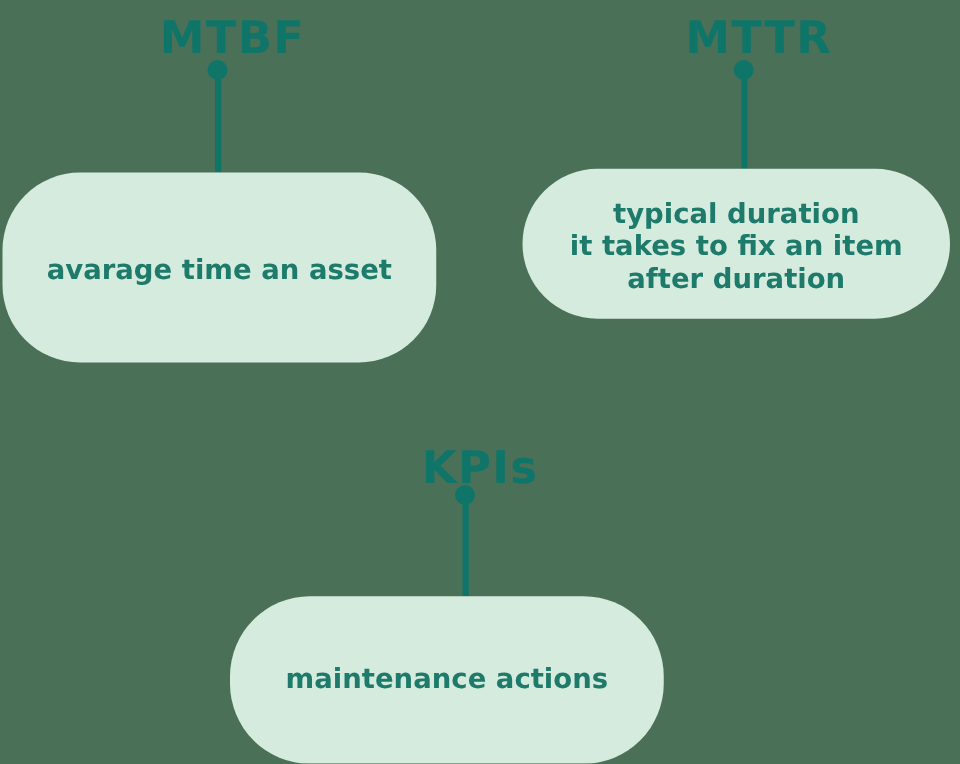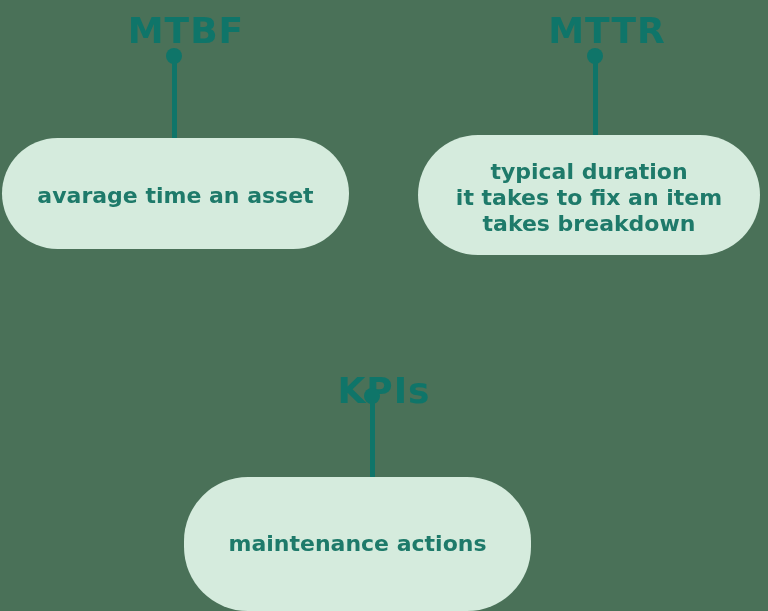--- a/index.html
+++ b/index.html
@@ -51,29 +51,29 @@
     font-size:22px;
     font-weight:700;
     line-height:27px;
     color:var(--body);
     white-space:nowrap;
   }
   
   .title-mtbf{left:174px;top:1px;}
   .dot-mtbf{left:166px;top:48px;}
   .stem-mtbf{left:172px;top:60px;height:78px;}
-  .pill-mtbf{left:2px;top:138px;width:347px;height:111px;border-radius:62px;padding-top:4px;box-sizing:border-box;}
+  .pill-mtbf{left:2px;top:138px;width:347px;height:152px;border-radius:62px;padding-top:4px;box-sizing:border-box;}
   
   .title-mttr{left:595px;top:1px;}
   .dot-mttr{left:587px;top:48px;}
   .stem-mttr{left:593px;top:60px;height:75px;}
   .pill-mttr{left:418px;top:135px;width:342px;height:120px;border-radius:64px;padding-top:6px;box-sizing:border-box;}
   .pill-mttr .line{line-height:26px;}
   
-  .title-kpis{left:372px;top:361px;}
+  .title-kpis{left:372px;top:345px;}
   .dot-kpis{left:364px;top:388px;}
   .stem-kpis{left:370px;top:400px;height:77px;}
   .pill-kpis{left:184px;top:477px;width:347px;height:134px;border-radius:64px;box-sizing:border-box;}
   .pill-kpis .line{line-height:26px;}
 </style>
 </head>
 <body>
 
 <div class="stage">
 
@@ -86,21 +86,21 @@
     </div>
   </section>
 
   <section>
     <h2 class="title title-mttr">MTTR</h2>
     <span class="dot dot-mttr"></span>
     <span class="stem stem-mttr"></span>
     <div class="pill pill-mttr">
       <div class="line">typical duration</div>
       <div class="line">it takes to fix an item</div>
-      <div class="line">takes breakdown</div>
+      <div class="line">after duration</div>
     </div>
   </section>
 
   <section>
     <h2 class="title title-kpis">KPIs</h2>
     <span class="dot dot-kpis"></span>
     <span class="stem stem-kpis"></span>
     <div class="pill pill-kpis">
       <div class="line">maintenance actions</div>
     </div>

